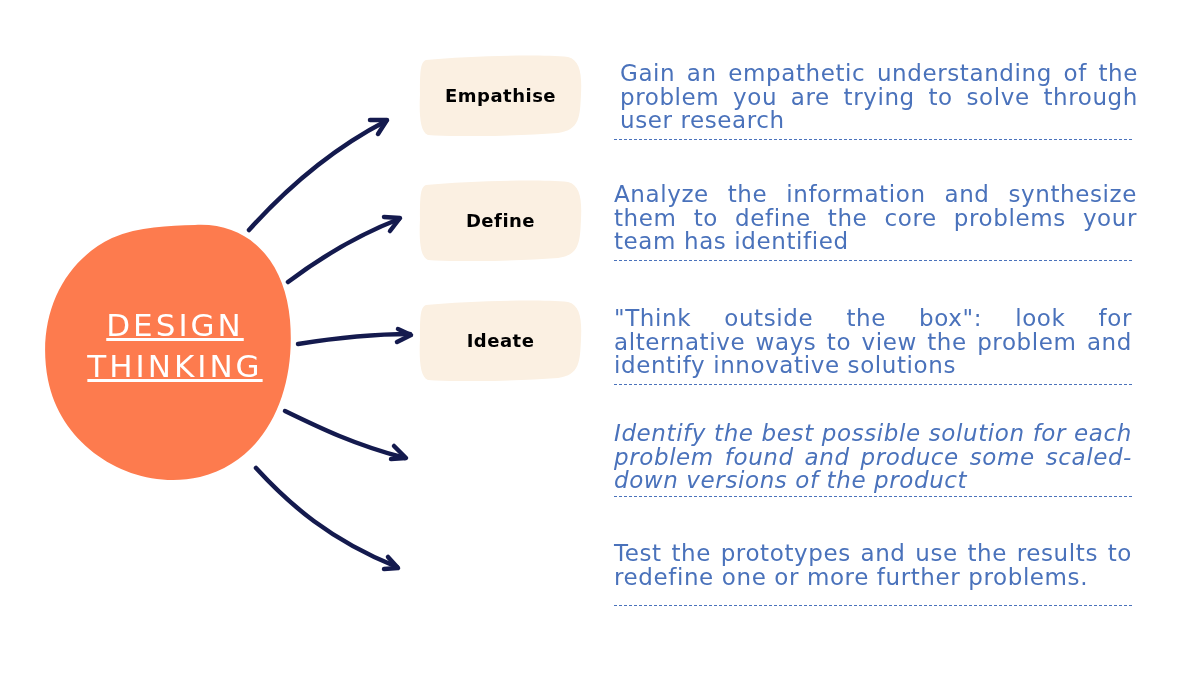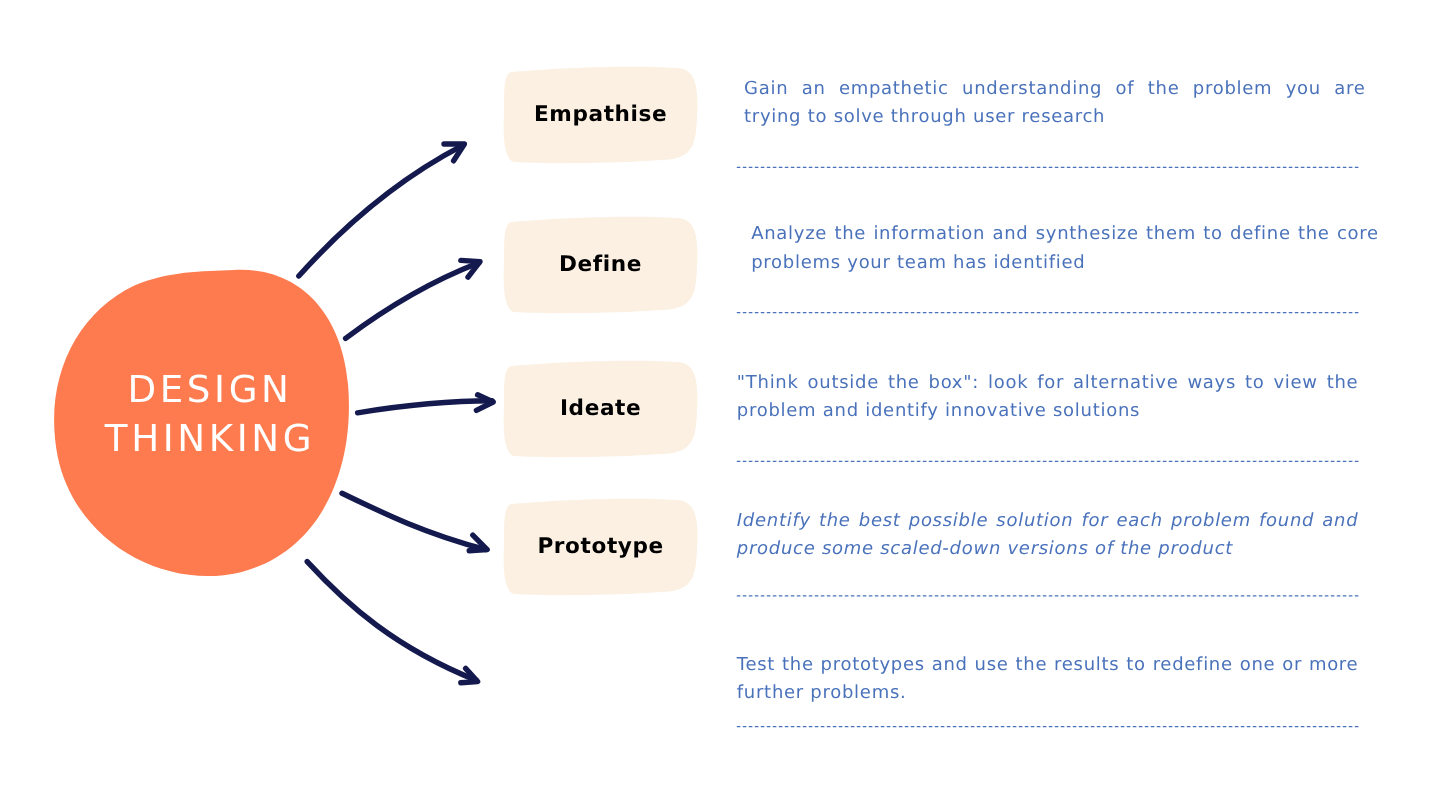--- a/index.html
+++ b/index.html
@@ -30,21 +30,21 @@
       top: 305px;
       width: 230px;
       text-align: center;
       color: #ffffff;
       font-family: "DejaVu Sans", sans-serif;
       font-size: 31px;
       letter-spacing: 3px;
       line-height: 41px;
       font-weight: 500;
     }
-    .center-label span { display: block; }
+    .center-label span { display: block; text-decoration: underline; }
     .step-box {
       position: absolute;
       width: 165px;
       height: 82px;
       display: flex;
       align-items: center;
       justify-content: center;
     }
     .step-box svg {
       position: absolute;
@@ -58,21 +58,21 @@
       font-size: 18px;
       color: #000000;
       letter-spacing: 0.5px;
     }
     .desc {
       position: absolute;
       left: 614px;
       width: 523px;
       color: #4a72bb;
       font-family: "DejaVu Sans", sans-serif;
-      font-size: 15px;
+      font-size: 23px;
       line-height: 23.5px;
       text-align: justify;
       letter-spacing: 0.6px;
     }
     .desc-rule {
       position: absolute;
       left: 614px;
       width: 518px;
       height: 0;
       border-top: 1px dashed #4a72bb;
@@ -130,32 +130,26 @@
     <span class="step-label">Define</span>
   </div>
 
   <div class="step-box" style="left:418px; top:299px;">
     <svg viewBox="0 0 165 82">
       <path d="M 8 6 C 50 2, 120 0, 150 3 C 162 6, 164 20, 163 40 C 162 62, 162 76, 140 79 C 100 82, 40 83, 10 81 C 2 78, 1 60, 2 40 C 2 20, 2 8, 8 6 Z" fill="#fbf0e2"></path>
     </svg>
     <span class="step-label">Ideate</span>
   </div>
 
-  <div class="step-box" style="left:418px; top:414px;">
-    <svg viewBox="0 0 165 82">
-      <path d="M 8 6 C 50 2, 120 0, 150 3 C 162 6, 164 20, 163 40 C 162 62, 162 76, 140 79 C 100 82, 40 83, 10 81 C 2 78, 1 60, 2 40 C 2 20, 2 8, 8 6 Z" fill="#fbf0e2"></path>
-    </svg>
-    <span class="step-label">Prototype</span>
-  </div>
 
 
   <div class="desc" style="top:62px; left:620px; width:518px;">Gain an empathetic understanding of the problem you are trying to solve through user research</div>
   <div class="desc-rule" style="top:139px;"></div>
 
-  <div class="desc" style="top:183px;margin-left:12px;">Analyze the information and synthesize them to define the core problems your team has identified</div>
+  <div class="desc" style="top:183px;">Analyze the information and synthesize them to define the core problems your team has identified</div>
   <div class="desc-rule" style="top:260px;"></div>
 
   <div class="desc" style="top:307px; width:518px;">"Think outside the box": look for alternative ways to view the problem and identify innovative solutions</div>
   <div class="desc-rule" style="top:384px;"></div>
 
   <div class="desc" style="top:422px; width:518px;font-style:italic;">Identify the best possible solution for each problem found and produce some scaled-down versions of the product</div>
   <div class="desc-rule" style="top:496px;"></div>
 
   <div class="desc" style="top:542px; width:518px;">Test the prototypes and use the results to redefine one or more further problems.</div>
   <div class="desc-rule" style="top:605px;"></div>

